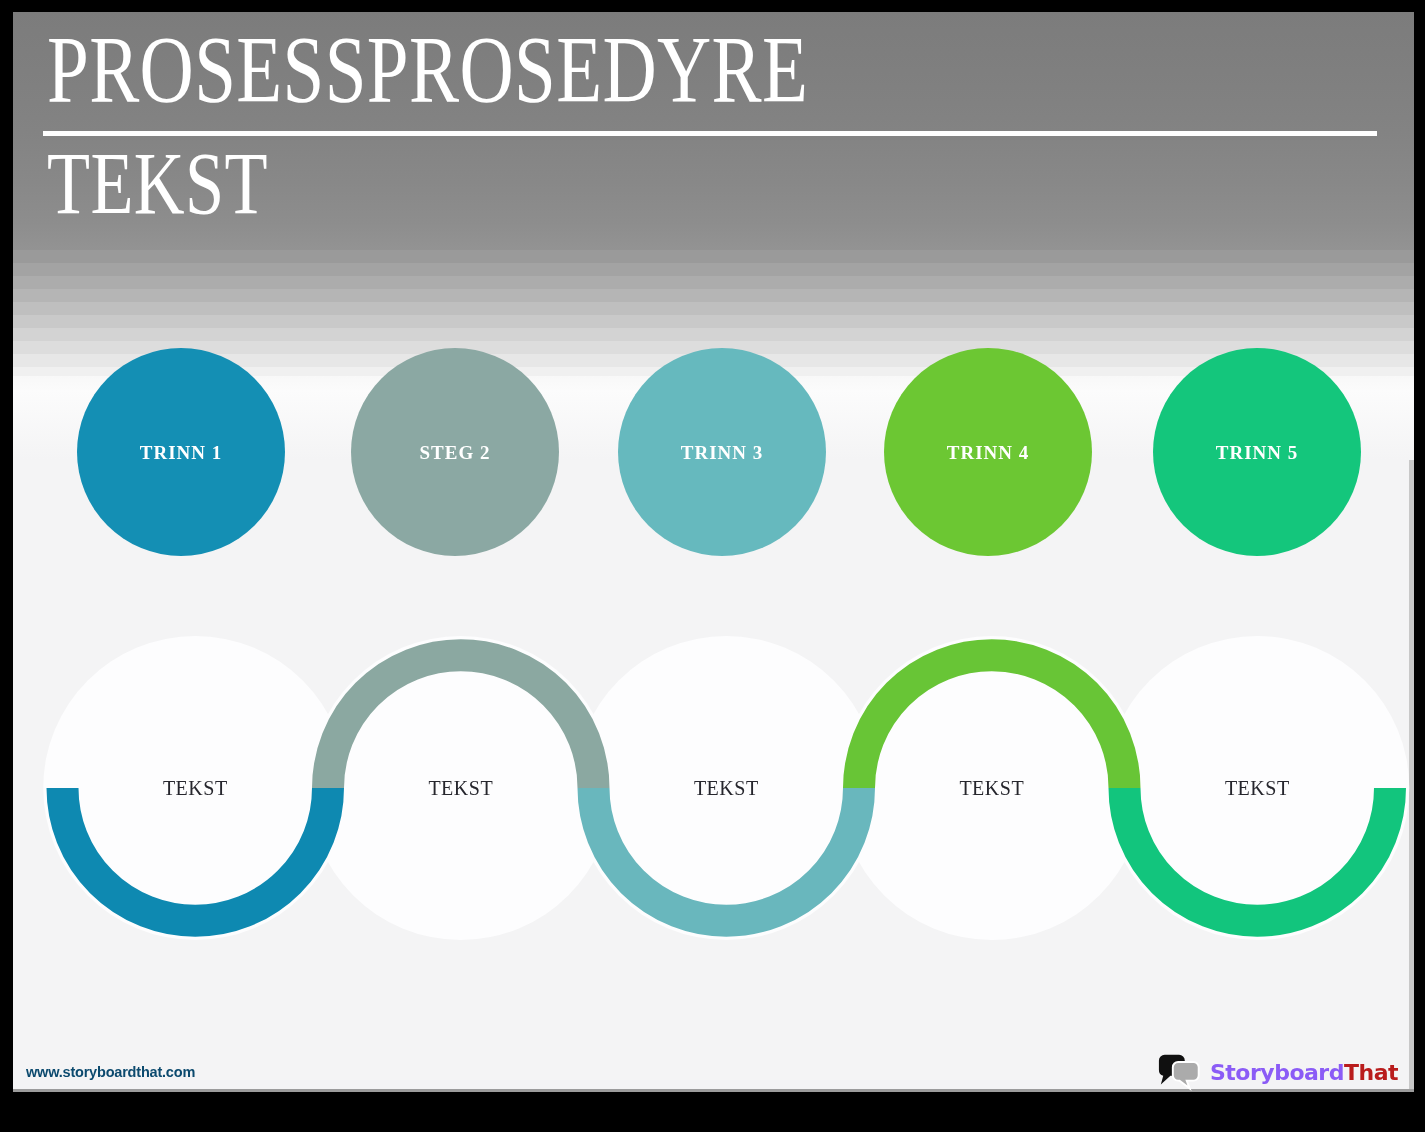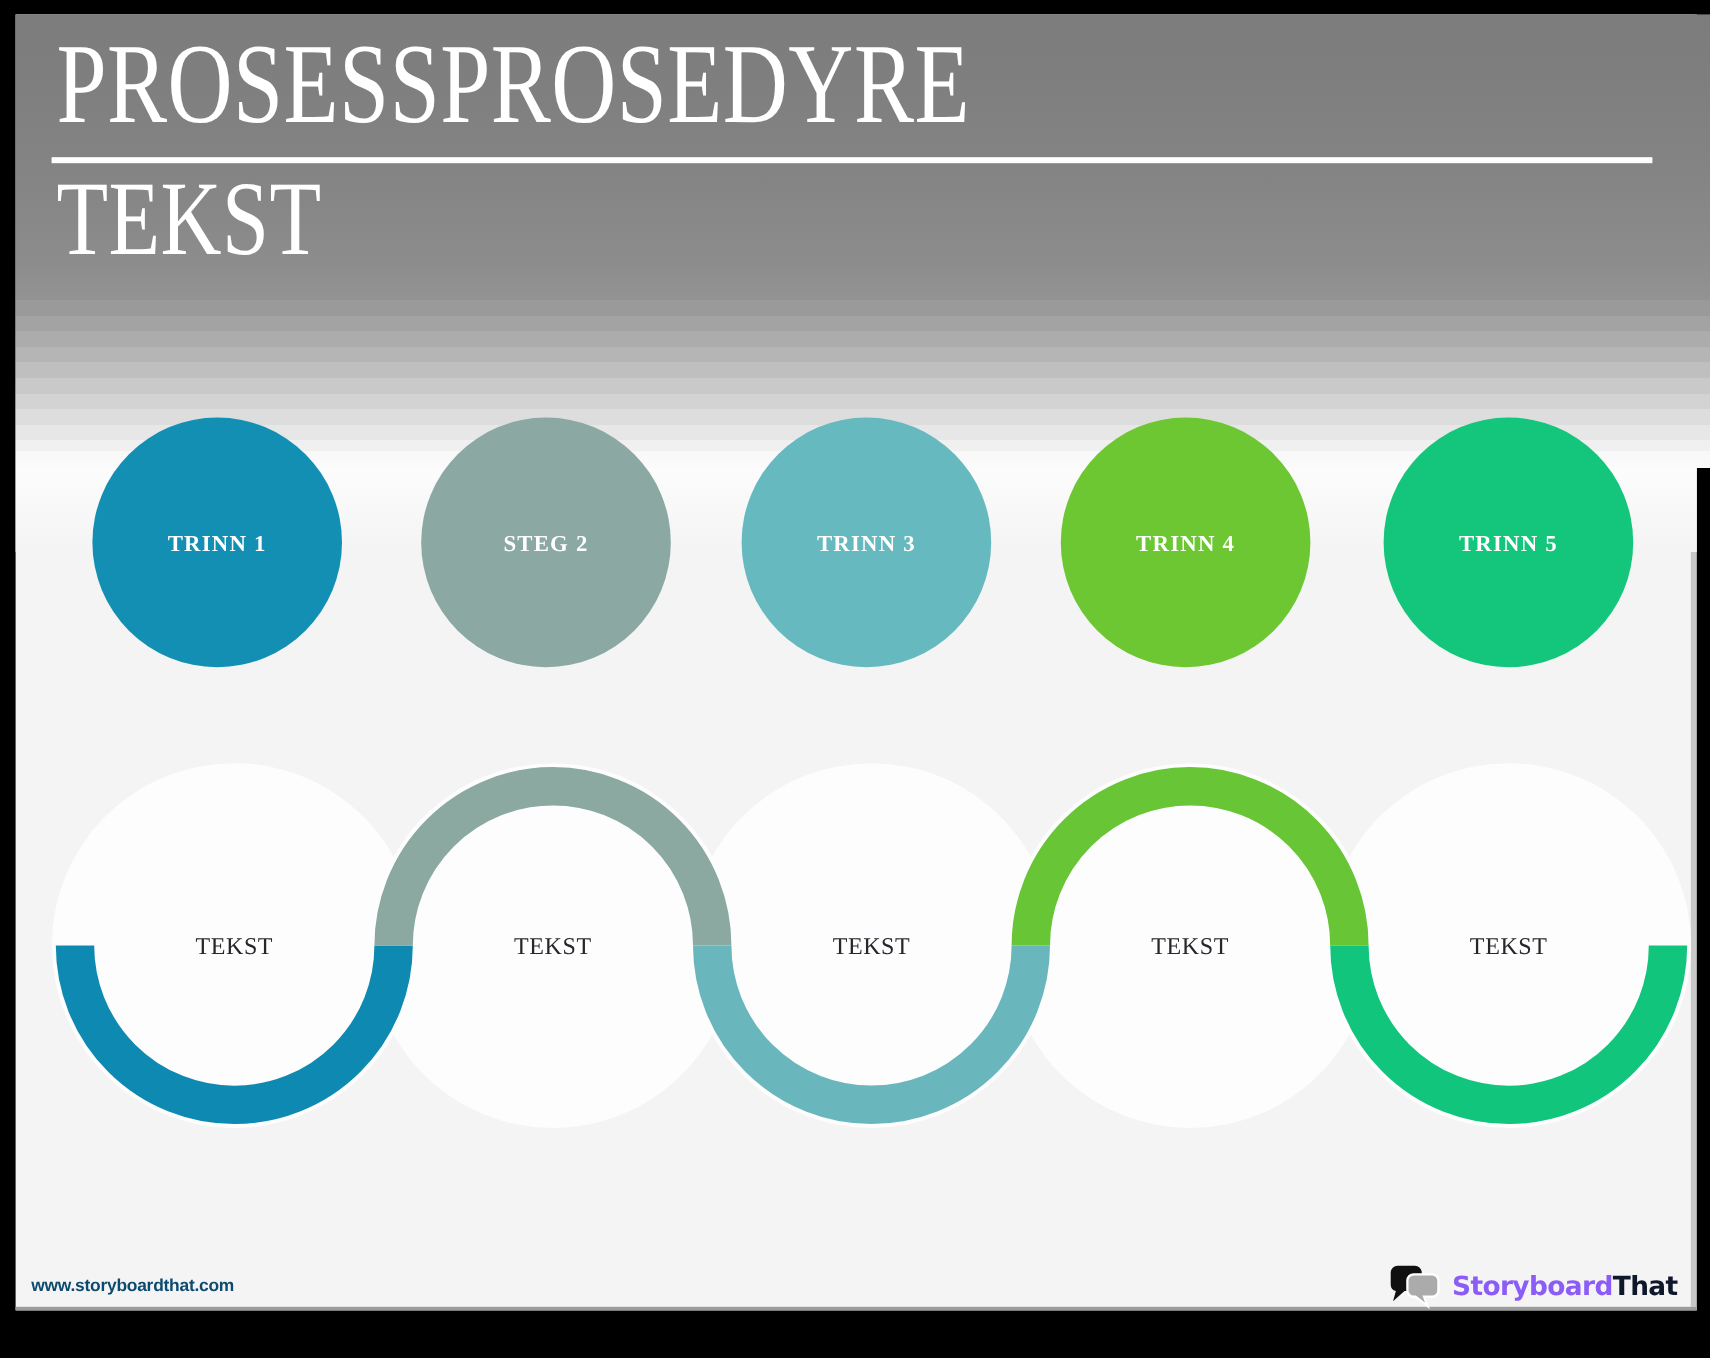--- a/index.html
+++ b/index.html
@@ -21,21 +21,20 @@
       #a3a3a3 251px, #a3a3a3 264px,
       #acacac 264px, #acacac 277px,
       #b5b5b5 277px, #b5b5b5 290px,
       #bfbfbf 290px, #bfbfbf 303px,
       #c9c9c9 303px, #c9c9c9 316px,
       #d3d3d3 316px, #d3d3d3 329px,
       #dddddd 329px, #dddddd 342px,
       #e7e7e7 342px, #e7e7e7 355px,
       #f0f0f0 355px, #f0f0f0 364px,
       #f8f8f8 364px, #fbfbfb 378px);
-    padding-left:12px;
   }
   .header-fade{
     position:absolute;left:0;top:378px;width:100%;height:70px;
     background:linear-gradient(to bottom,#fcfcfc,#f4f4f5);
   }
   .title{
     position:absolute;left:34px;top:11px;margin:0;
     font-family:"Liberation Serif", serif;font-weight:400;
     font-size:95px;line-height:1;color:#fff;white-space:nowrap;
     transform:scaleX(0.79);transform-origin:0 0;letter-spacing:0.5px;
@@ -120,17 +119,17 @@
   </svg>
 
   <div class="site-url">www.storyboardthat.com</div>
 
   <div class="logo">
     <svg width="46" height="38" viewBox="0 0 48 38">
       <path d="M8,1 h15 a6,6 0 0 1 6,6 v10 a6,6 0 0 1 -6,6 h-9 l-10,9 2.5,-9 a6,6 0 0 1 -4.5,-6 v-10 a6,6 0 0 1 6,-6 z" fill="#101010"></path>
       <path d="M22,8.5 h16 a5.5,5.5 0 0 1 5.5,5.5 v8.5 a5.5,5.5 0 0 1 -5.5,5.5 h-7 l3,8 -10.5,-8 h-1.5 a5.5,5.5 0 0 1 -5.5,-5.5 v-8.5 a5.5,5.5 0 0 1 5.5,-5.5 z" fill="#ababab" stroke="#ffffff" stroke-width="2"></path>
     </svg>
     <div class="logo-text">
-      <span style="color:#8b5cf6;">Storyboard</span><span style="color:#0f172a;">That</span>
+      <span style="color:#8b5cf6;">Storyboard</span><span style="color:#b91c1c;">That</span>
     </div>
   </div>
 
 </div>
 
 </body></html>

